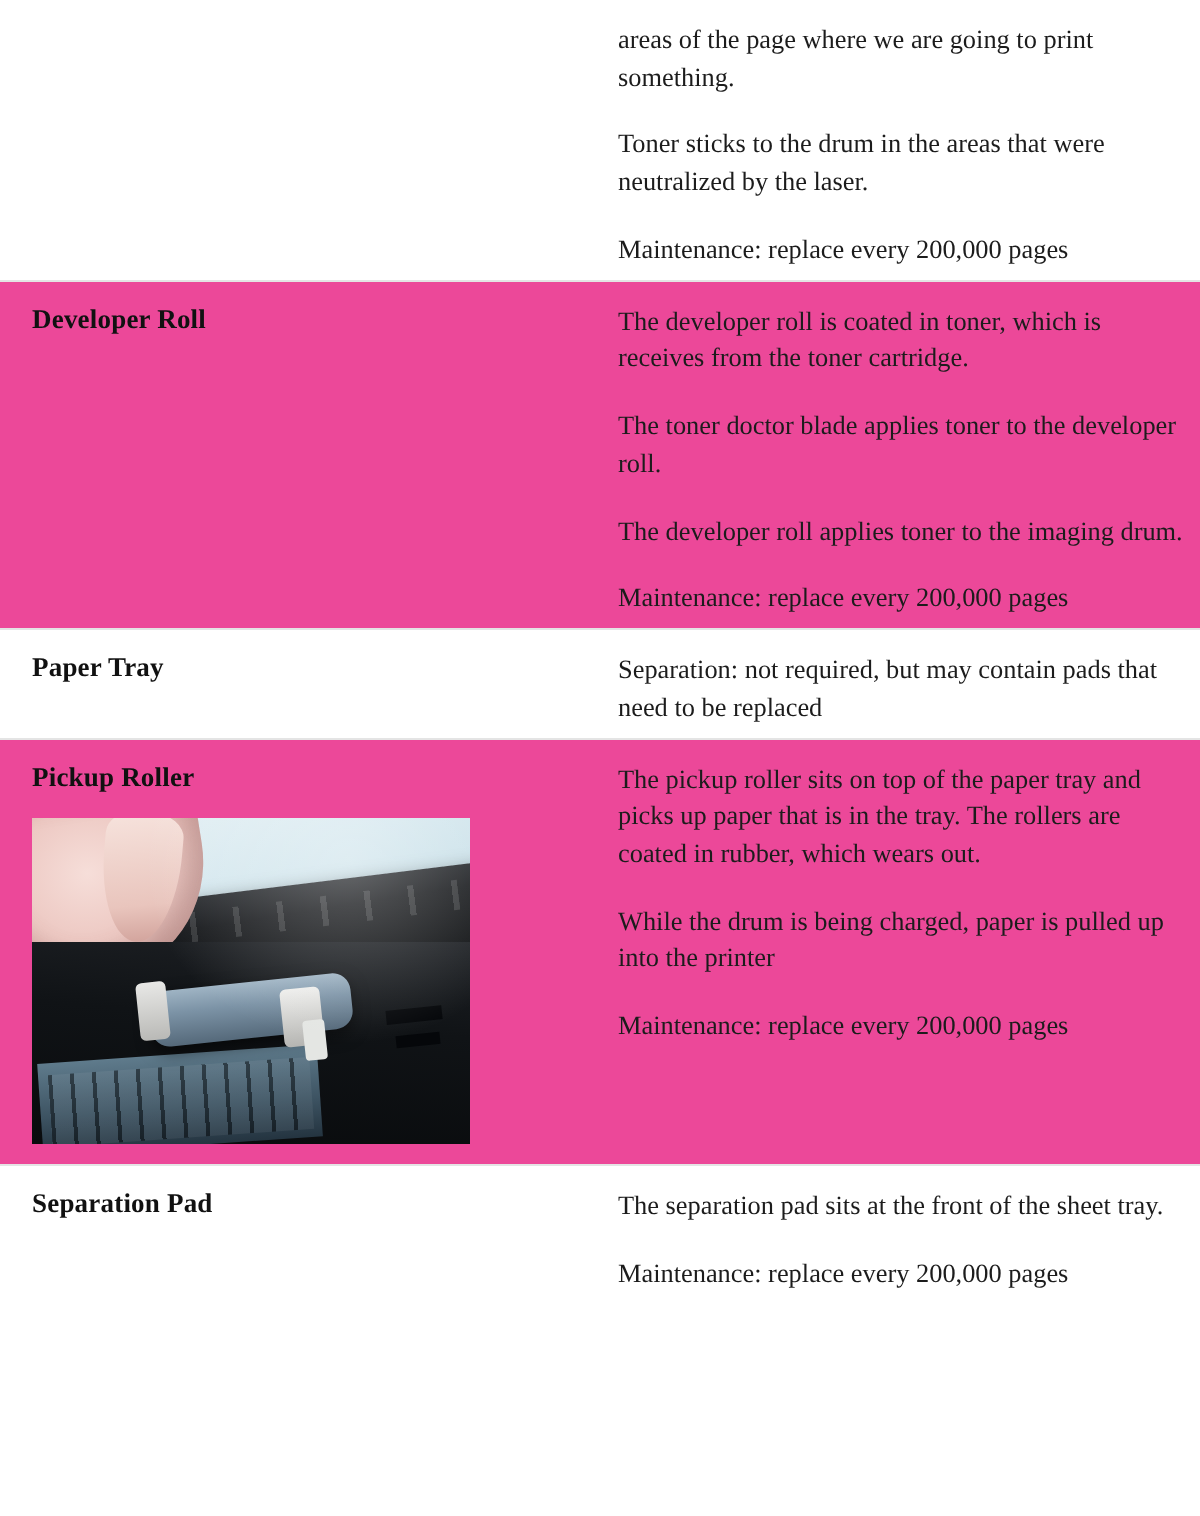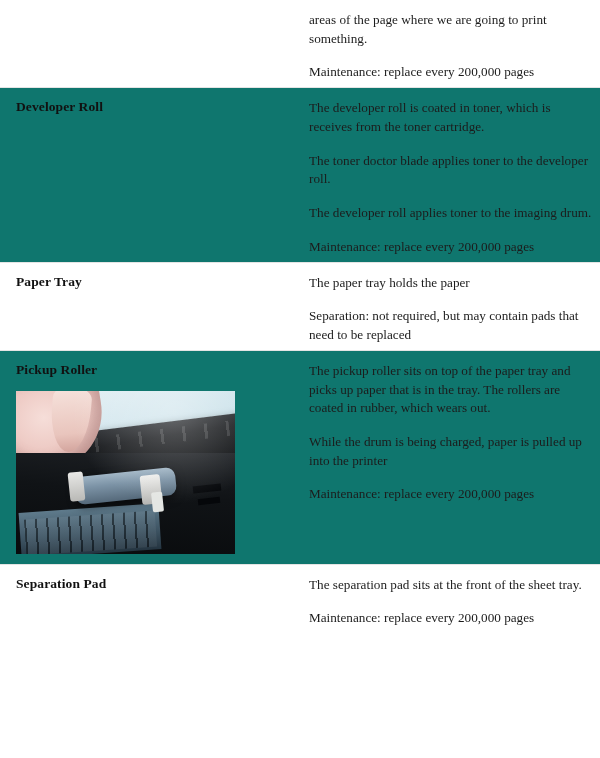--- a/index.html
+++ b/index.html
@@ -31,21 +31,21 @@
 
   .row {
     position: relative;
     display: flex;
     align-items: flex-start;
     box-sizing: border-box;
     width: 600px;
   }
 
   .row.shaded {
-    background: #0f766e;
+    background: #ec4899;
     justify-content: center;
   }
   .row.plain {
     background: #ffffff;
   }
 
   
   .row + .row {
     border-top: 1px solid #e4e4e4;
   }
@@ -217,40 +217,40 @@
 <body>
 
 <div class="page">
   <div class="table" id="table-root">
       <div class="row plain">
         <div class="cell-label">
           <div class="label-text"></div>
         </div>
         <div class="cell-body">
           <p class="para">areas of the page where we are going to print something.</p>
+          <p class="para">Toner sticks to the drum in the areas that were neutralized by the laser.</p>
           <p class="para">Maintenance: replace every 200,000 pages</p>
         </div>
       </div>
       <div class="row shaded">
         <div class="cell-label">
           <div class="label-text">Developer Roll</div>
         </div>
         <div class="cell-body">
           <p class="para">The developer roll is coated in toner, which is receives from the toner cartridge.</p>
           <p class="para">The toner doctor blade applies toner to the developer roll.</p>
           <p class="para">The developer roll applies toner to the imaging drum.</p>
           <p class="para">Maintenance: replace every 200,000 pages</p>
         </div>
       </div>
       <div class="row plain">
         <div class="cell-label">
           <div class="label-text">Paper Tray</div>
         </div>
         <div class="cell-body">
-          <p class="para">The paper tray holds the paper</p>
           <p class="para">Separation: not required, but may contain pads that need to be replaced</p>
         </div>
       </div>
       <div class="row shaded">
         <div class="cell-label">
           <div class="label-text">Pickup Roller</div>
           <div class="photo-wrap">
             <div class="photo" role="img" aria-label="Close-up photograph of a hand lifting a printer panel to expose the grey pickup roller above the paper tray">
               <div class="ph-sky"></div>
               <div class="ph-topbar"></div>

